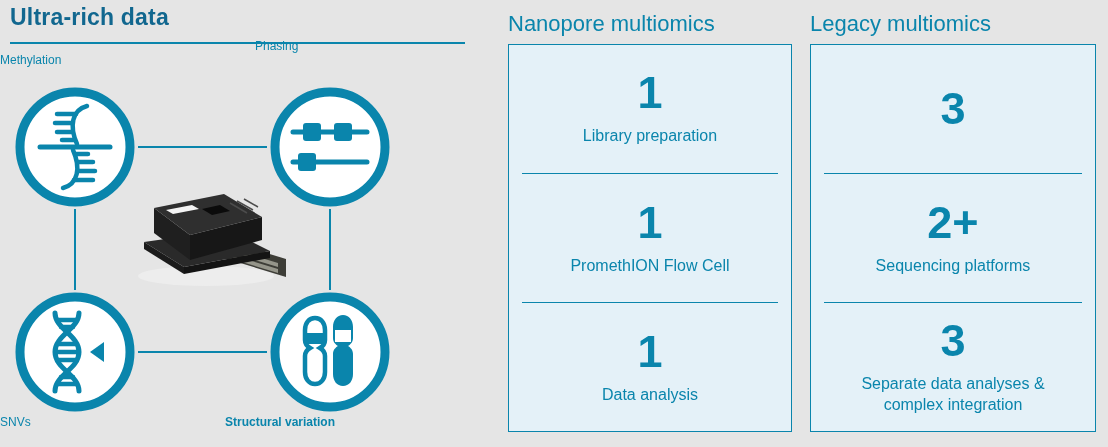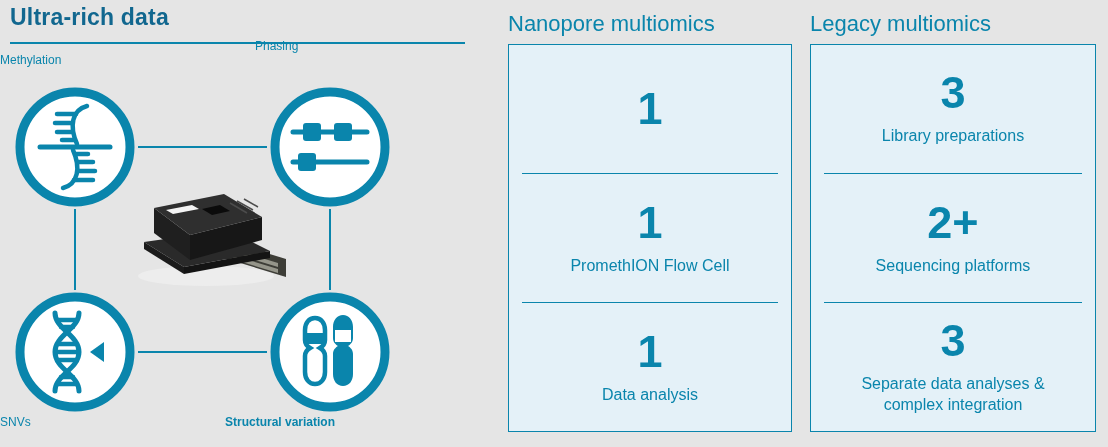--- a/index.html
+++ b/index.html
@@ -135,40 +135,40 @@
 
       <path d="M104,23 l17,10 M111,21 l16,9 M118,19 l14,8" stroke="#4c4c4c" stroke-width="1.5" fill="none"></path>
     </svg>
   </section>
 
   <section>
     <h2 class="panel-title pt-0">Nanopore multiomics</h2>
     <div class="box box-0">
       <div class="row">
         <div class="num">1</div>
+        <div class="lab">Library preparation</div>
       </div>
       <div class="divider"></div>
       <div class="row">
         <div class="num">1</div>
         <div class="lab">PromethION Flow Cell</div>
       </div>
       <div class="divider"></div>
       <div class="row">
         <div class="num">1</div>
         <div class="lab">Data analysis</div>
       </div>
     </div>
   </section>
 
   <section>
     <h2 class="panel-title pt-1">Legacy multiomics</h2>
     <div class="box box-1">
       <div class="row">
         <div class="num">3</div>
-        <div class="lab">Library preparations</div>
       </div>
       <div class="divider"></div>
       <div class="row">
         <div class="num">2+</div>
         <div class="lab">Sequencing platforms</div>
       </div>
       <div class="divider"></div>
       <div class="row">
         <div class="num">3</div>
         <div class="lab">Separate data analyses &amp; complex integration</div>

